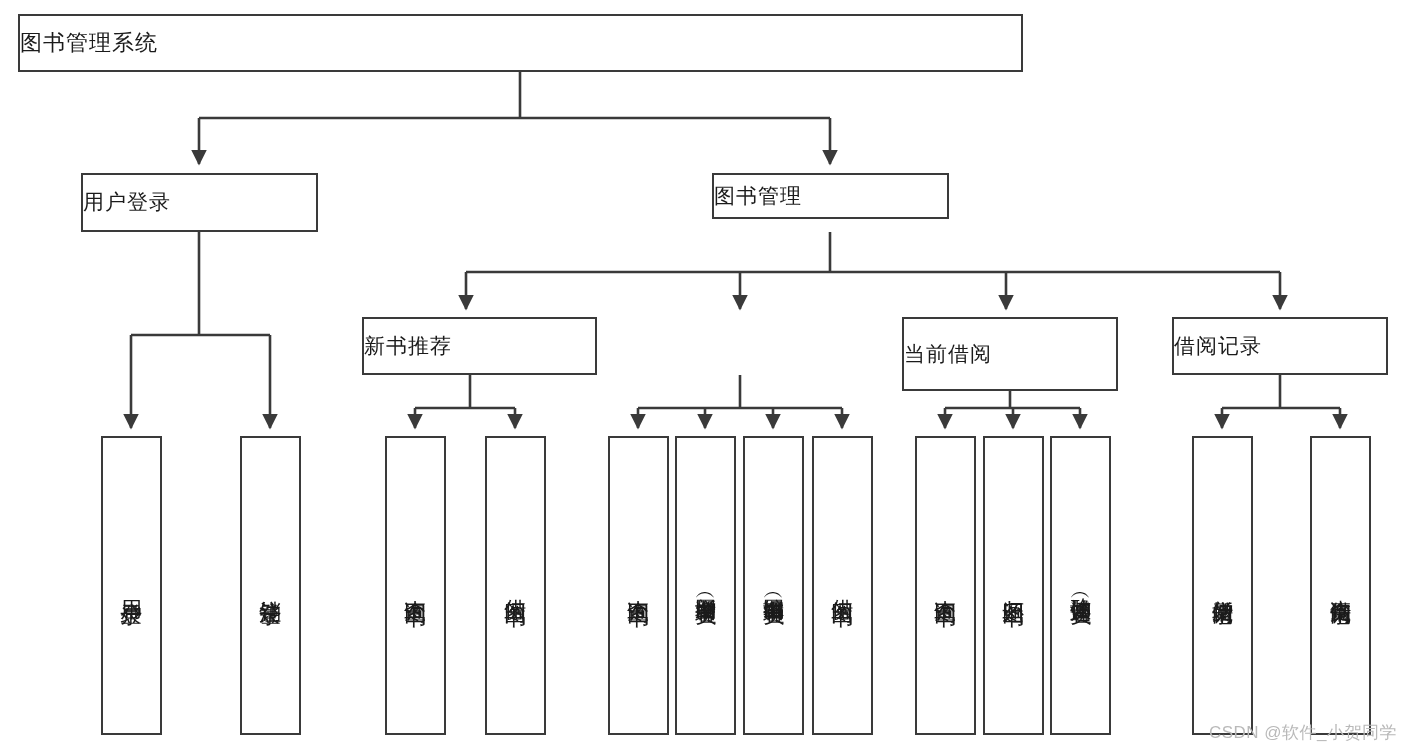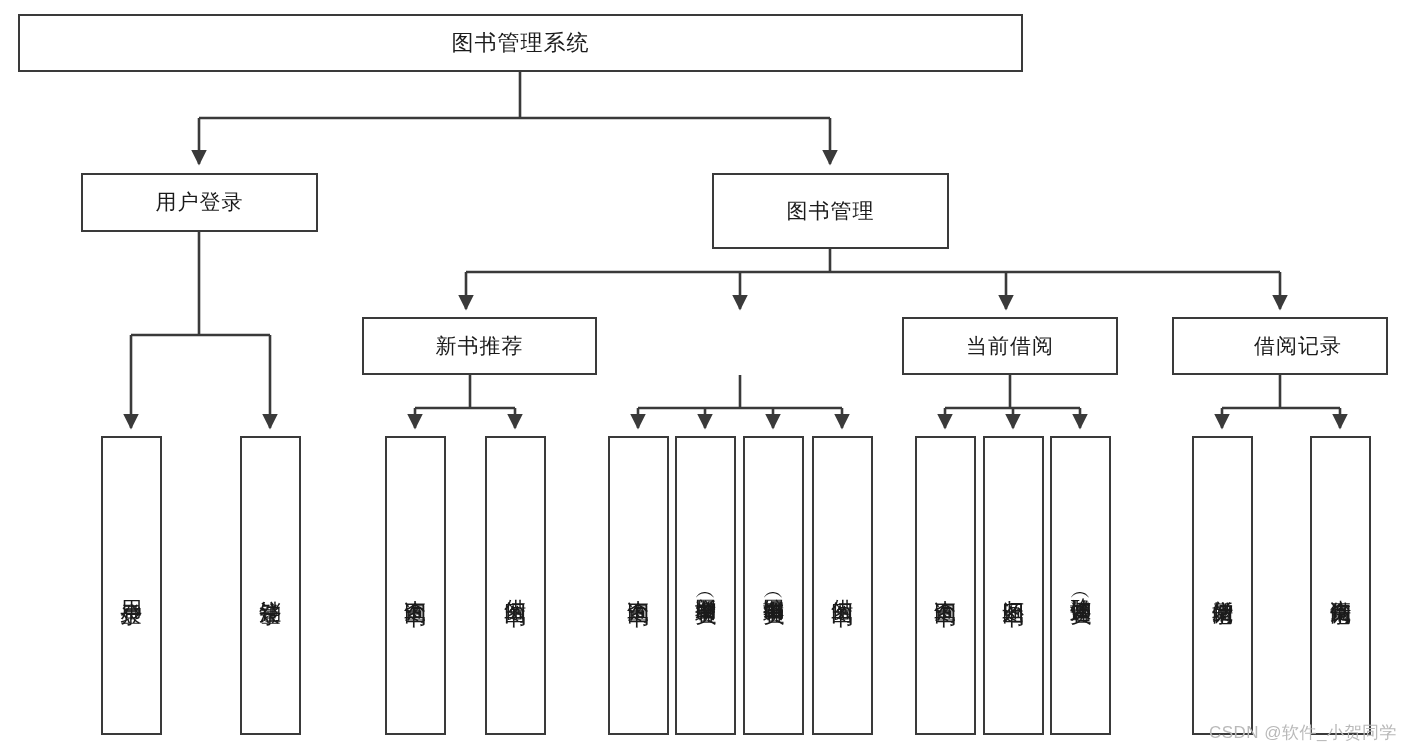--- a/index.html
+++ b/index.html
@@ -27,21 +27,21 @@
     height: 747px;
     pointer-events: none;
   }
   .node {
     position: absolute;
     box-sizing: border-box;
     background: #ffffff;
     border: 2.5px solid #3a3a3a;
     display: flex;
     align-items: center;
-    justify-content: center;
+    justify-content: flex-start;
     z-index: 3;
   }
   .node .label {
     font-size: 21px;
     line-height: 1.15;
     letter-spacing: 1px;
     color: #1b1b1b;
     white-space: nowrap;
   }
   .node.root .label { font-size: 22px; }
@@ -133,31 +133,31 @@
     </g>
   </svg>
 
   <div class="node root" style="left:18px; top:14px; width:1005px; height:58px;">
     <span class="label">图书管理系统</span>
   </div>
 
   <div class="node" style="left:81px; top:173px; width:237px; height:59px;">
     <span class="label">用户登录</span>
   </div>
-  <div class="node" style="left:712px; top:173px; width:237px; height:76px;">
+  <div class="node" style="left:712px; top:173px; width:237px; height:46px;">
     <span class="label">图书管理</span>
   </div>
 
   <div class="node" style="left:362px; top:317px; width:235px; height:58px;">
     <span class="label">新书推荐</span>
   </div>
-  <div class="node" style="left:902px; top:317px; width:216px; height:58px;">
+  <div class="node" style="left:902px; top:317px; width:216px; height:74px;">
     <span class="label">当前借阅</span>
   </div>
-  <div class="node" style="left:1172px; top:317px; width:216px; height:58px;padding-left:36px;">
+  <div class="node" style="left:1172px; top:317px; width:216px; height:58px;">
     <span class="label">借阅记录</span>
   </div>
 
   <div class="leaf" style="left:101px; top:436px; width:61px; height:299px;">
     <span class="vlabel">用户登录</span>
   </div>
   <div class="leaf" style="left:240px; top:436px; width:61px; height:299px;">
     <span class="vlabel">注销登录</span>
   </div>
 

